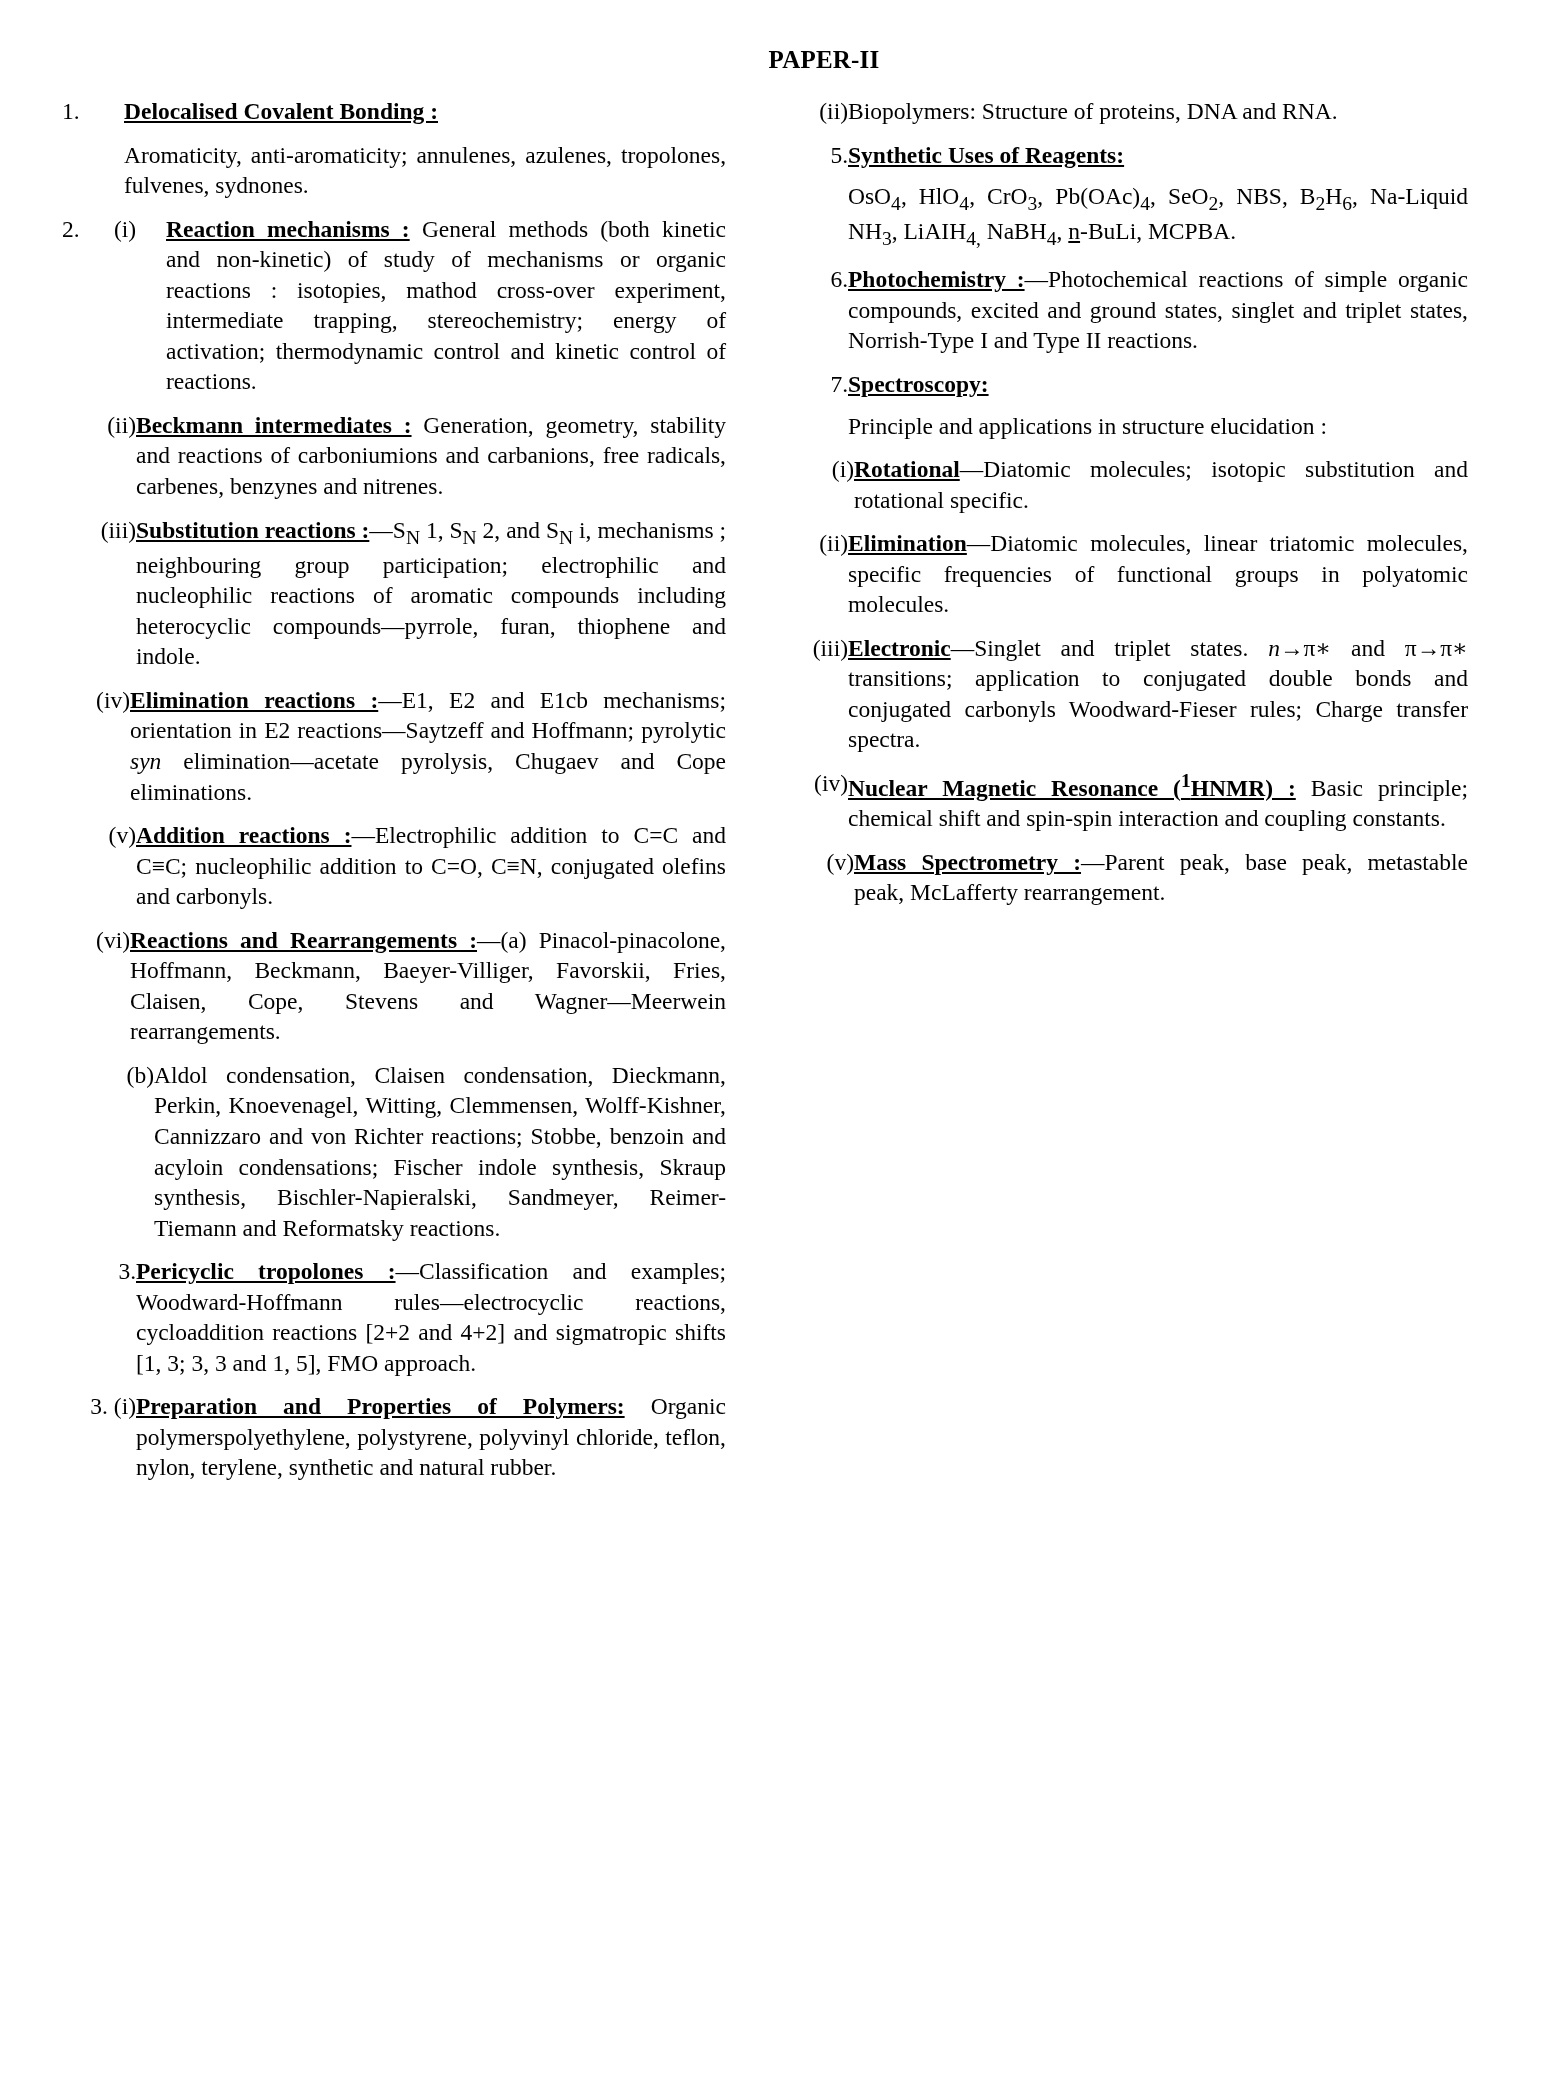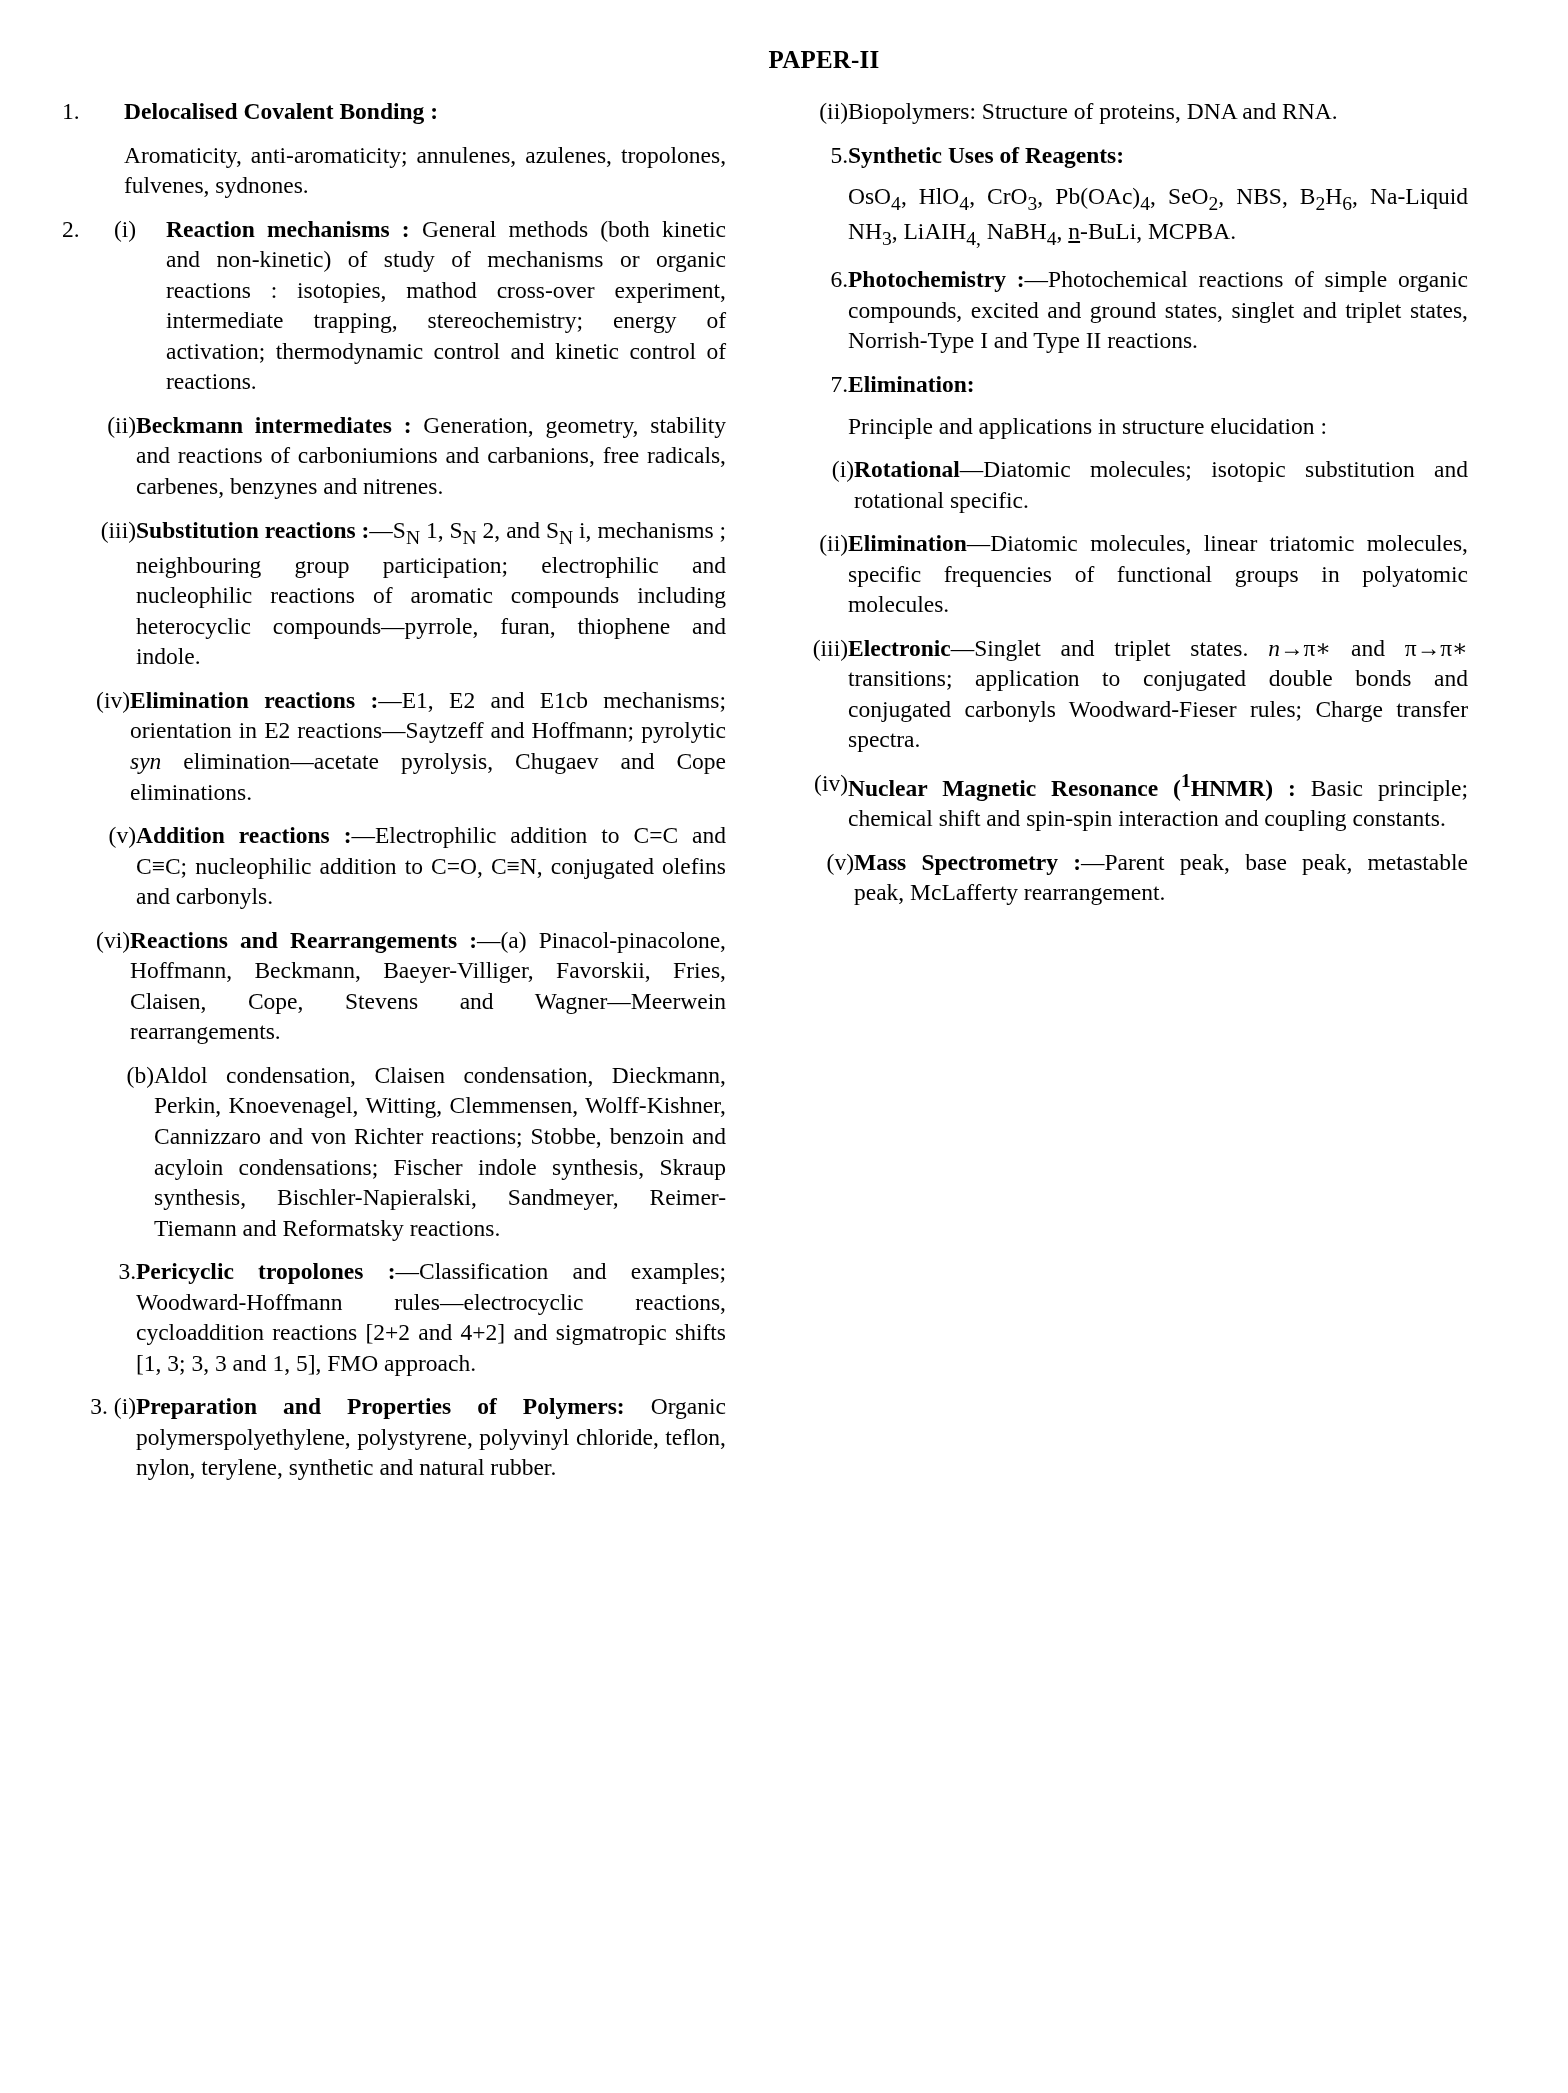--- a/index.html
+++ b/index.html
@@ -68,21 +68,21 @@
   .mk.w3 { width: 52px; }
   .bodytext {
     flex: 1 1 auto;
     font-size: 23.5px;
     line-height: 1.30;
     text-align: justify;
     text-justify: inter-word;
     hyphens: none;
   }
   .bodytext.noj { text-align: left; }
-  b, .b { font-weight: bold; }
+  b, .b { font-weight: bold; text-decoration: underline; }
   i, .i { font-style: italic; }
 </style>
 </head>
 <body>
 
 <div class="page">
 
   <div class="paper-title">PAPER-II</div>
 
   <div class="columns">
@@ -169,21 +169,21 @@
       </div>
 
       <div class="entry">
         <div class="mk w2">6.</div>
         <div class="bodytext"><span class="b">Photochemistry :</span><span>—Photochemical reactions of simple organic compounds, excited and ground states, singlet and triplet states, Norrish-Type I and Type II reactions.</span></div>
       </div>
 
       <div class="entry tight">
         <div class="mk w2">7.</div>
         <div class="bodytext noj">
-          <span class="b">Elimination:</span>
+          <span class="b">Spectroscopy:</span>
         </div>
       </div>
 
       <div class="entry">
         <div class="mk w2"></div>
         <div class="bodytext">Principle and applications in structure elucidation :</div>
       </div>
 
       <div class="entry">
         <div class="mk w2" style="width:74px;padding-left:14px;box-sizing:border-box;">(i)</div>

